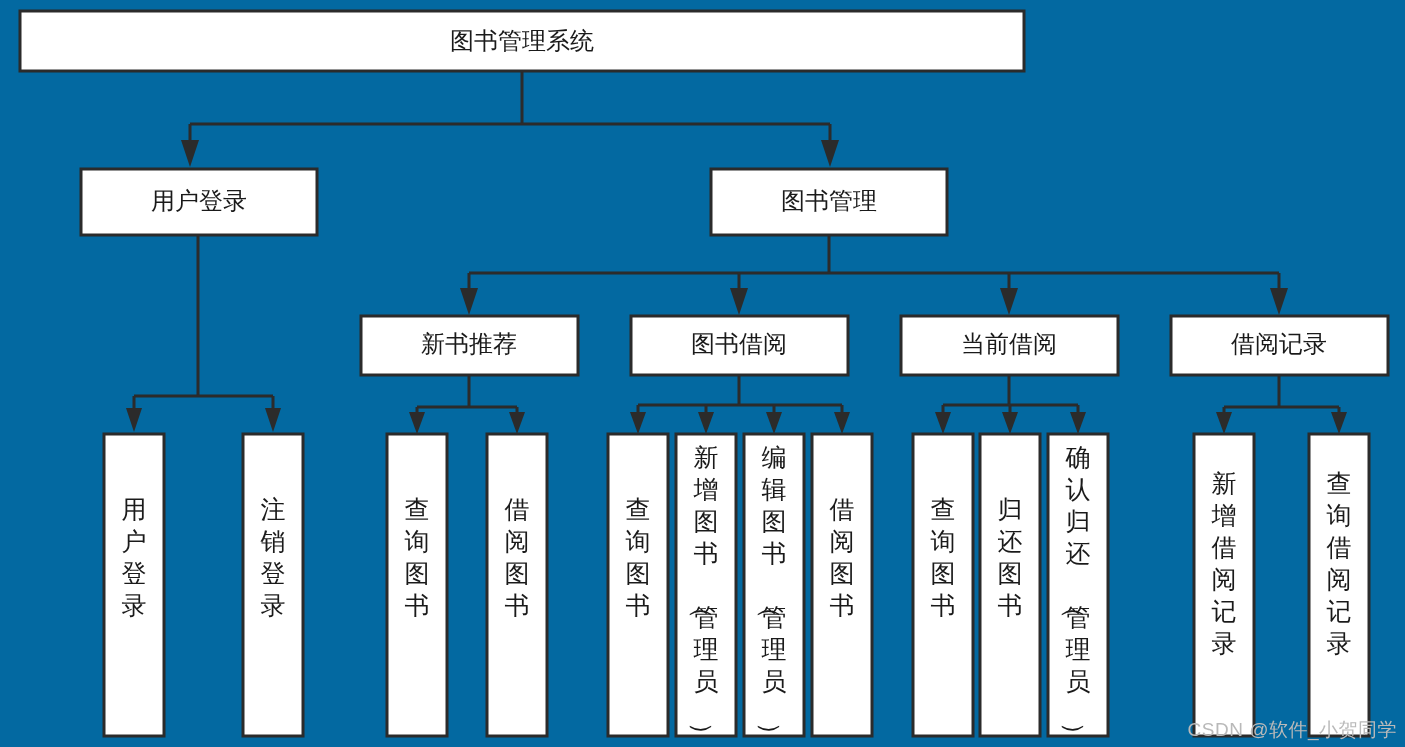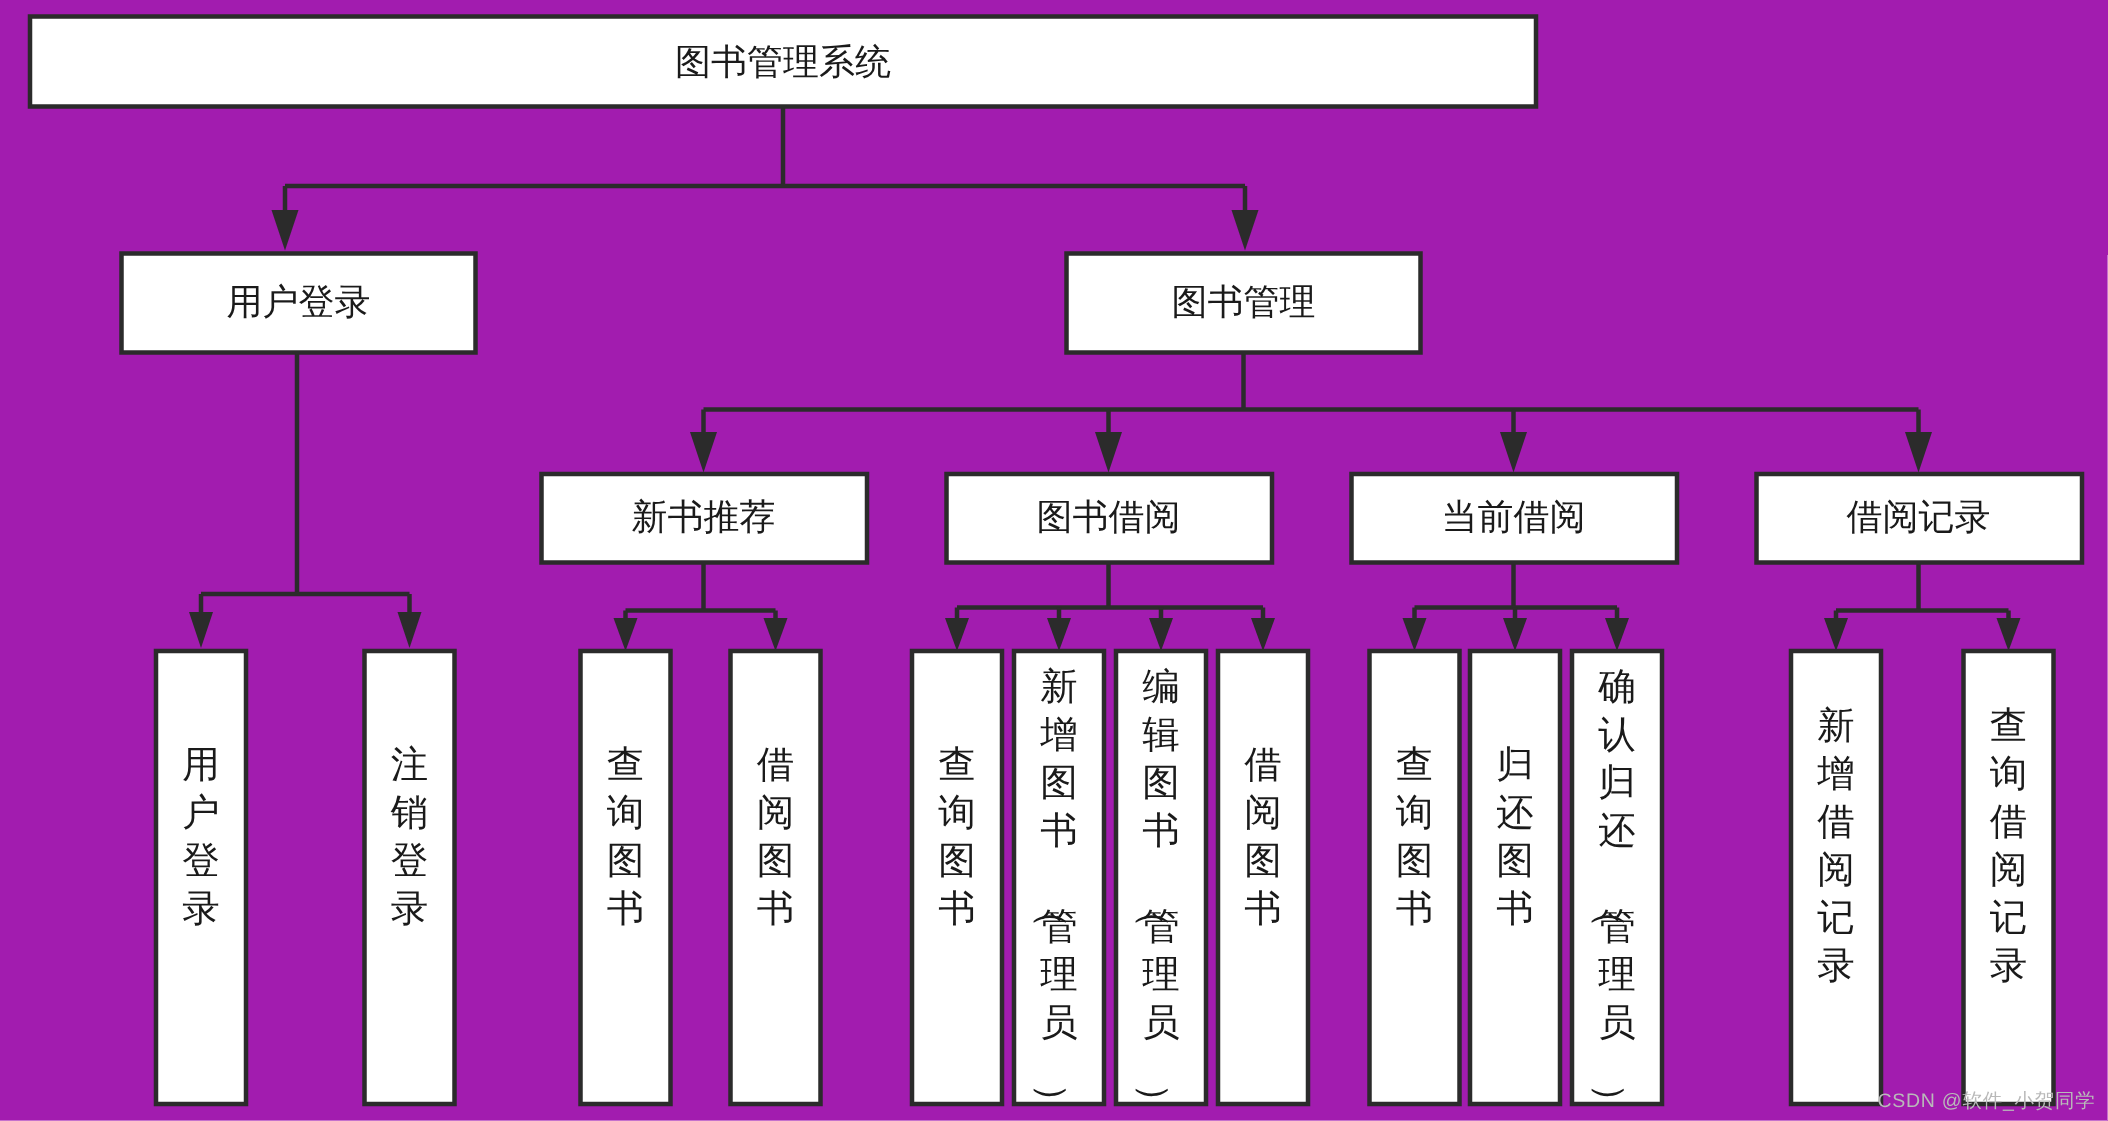--- a/index.html
+++ b/index.html
@@ -10,21 +10,21 @@
   body {
     width: 1405px;
     height: 747px;
     font-family: "Liberation Sans", "DejaVu Sans", sans-serif;
     overflow: hidden;
   }
   #diagram-root {
     position: relative;
     width: 1405px;
     height: 747px;
-    background: #a21caf;
+    background: #0369a1;
   }
   svg#flowchart {
     position: absolute;
     left: 0;
     top: 0;
     width: 1405px;
     height: 747px;
     display: block;
   }
   .node-box {
@@ -52,21 +52,21 @@
   }
   .arrow-head {
     fill: #2b2b2b;
     stroke: none;
   }
   .watermark-text {
     position: absolute;
     right: 8px;
     bottom: 4px;
     font-family: "Liberation Sans", "DejaVu Sans", sans-serif;
-    font-size: 13px;
+    font-size: 19px;
     color: #b9b9b9;
     white-space: nowrap;
     letter-spacing: 0.5px;
     pointer-events: none;
   }
 </style>
 </head>
 <body>
 
 <div id="diagram-root">

